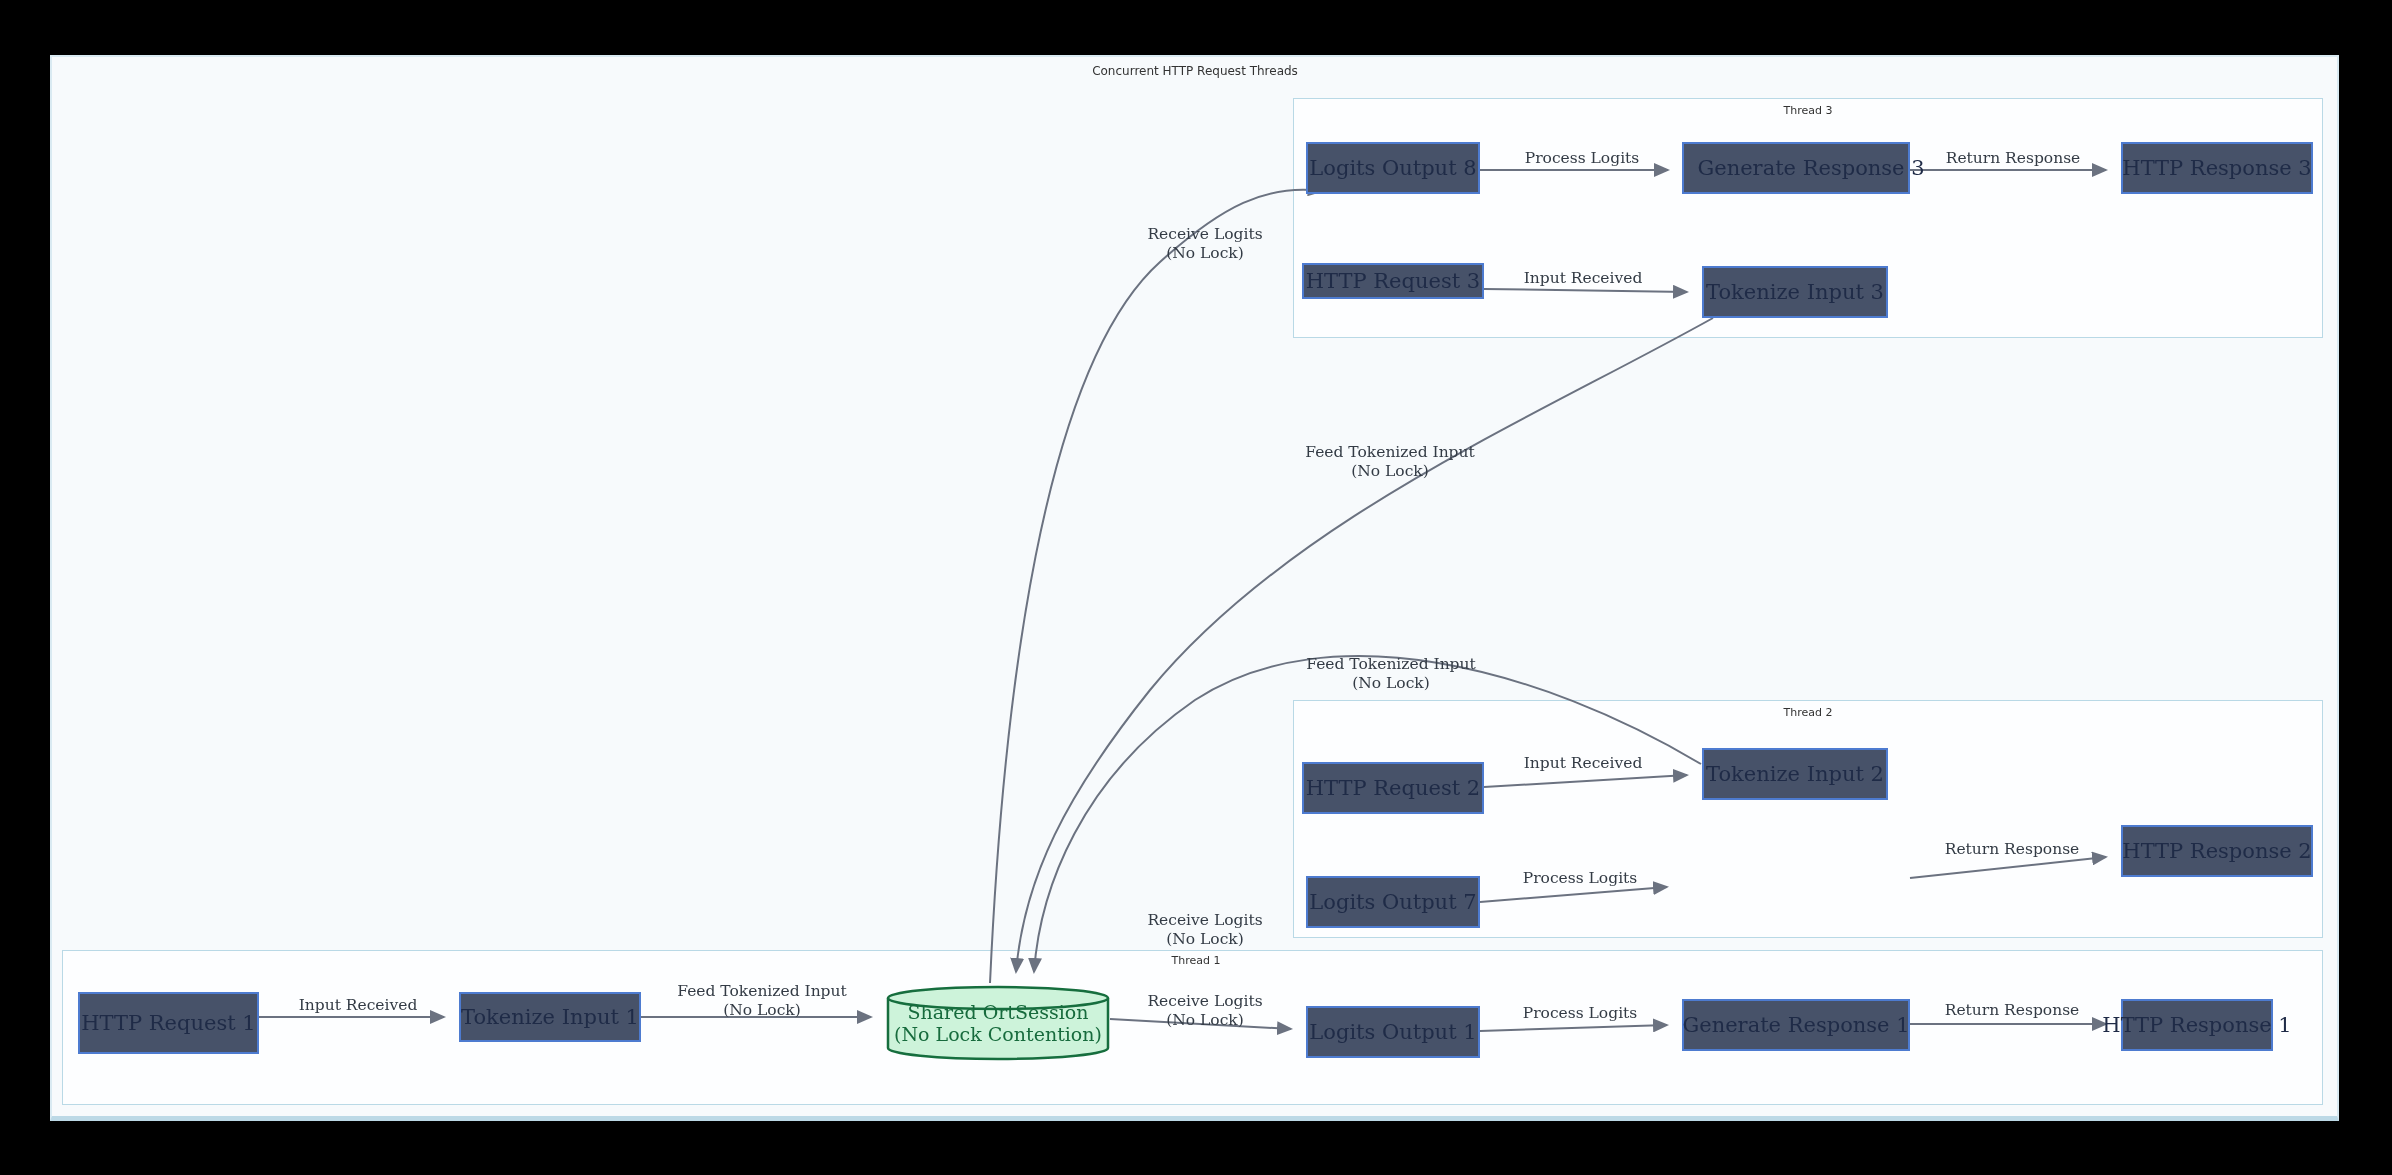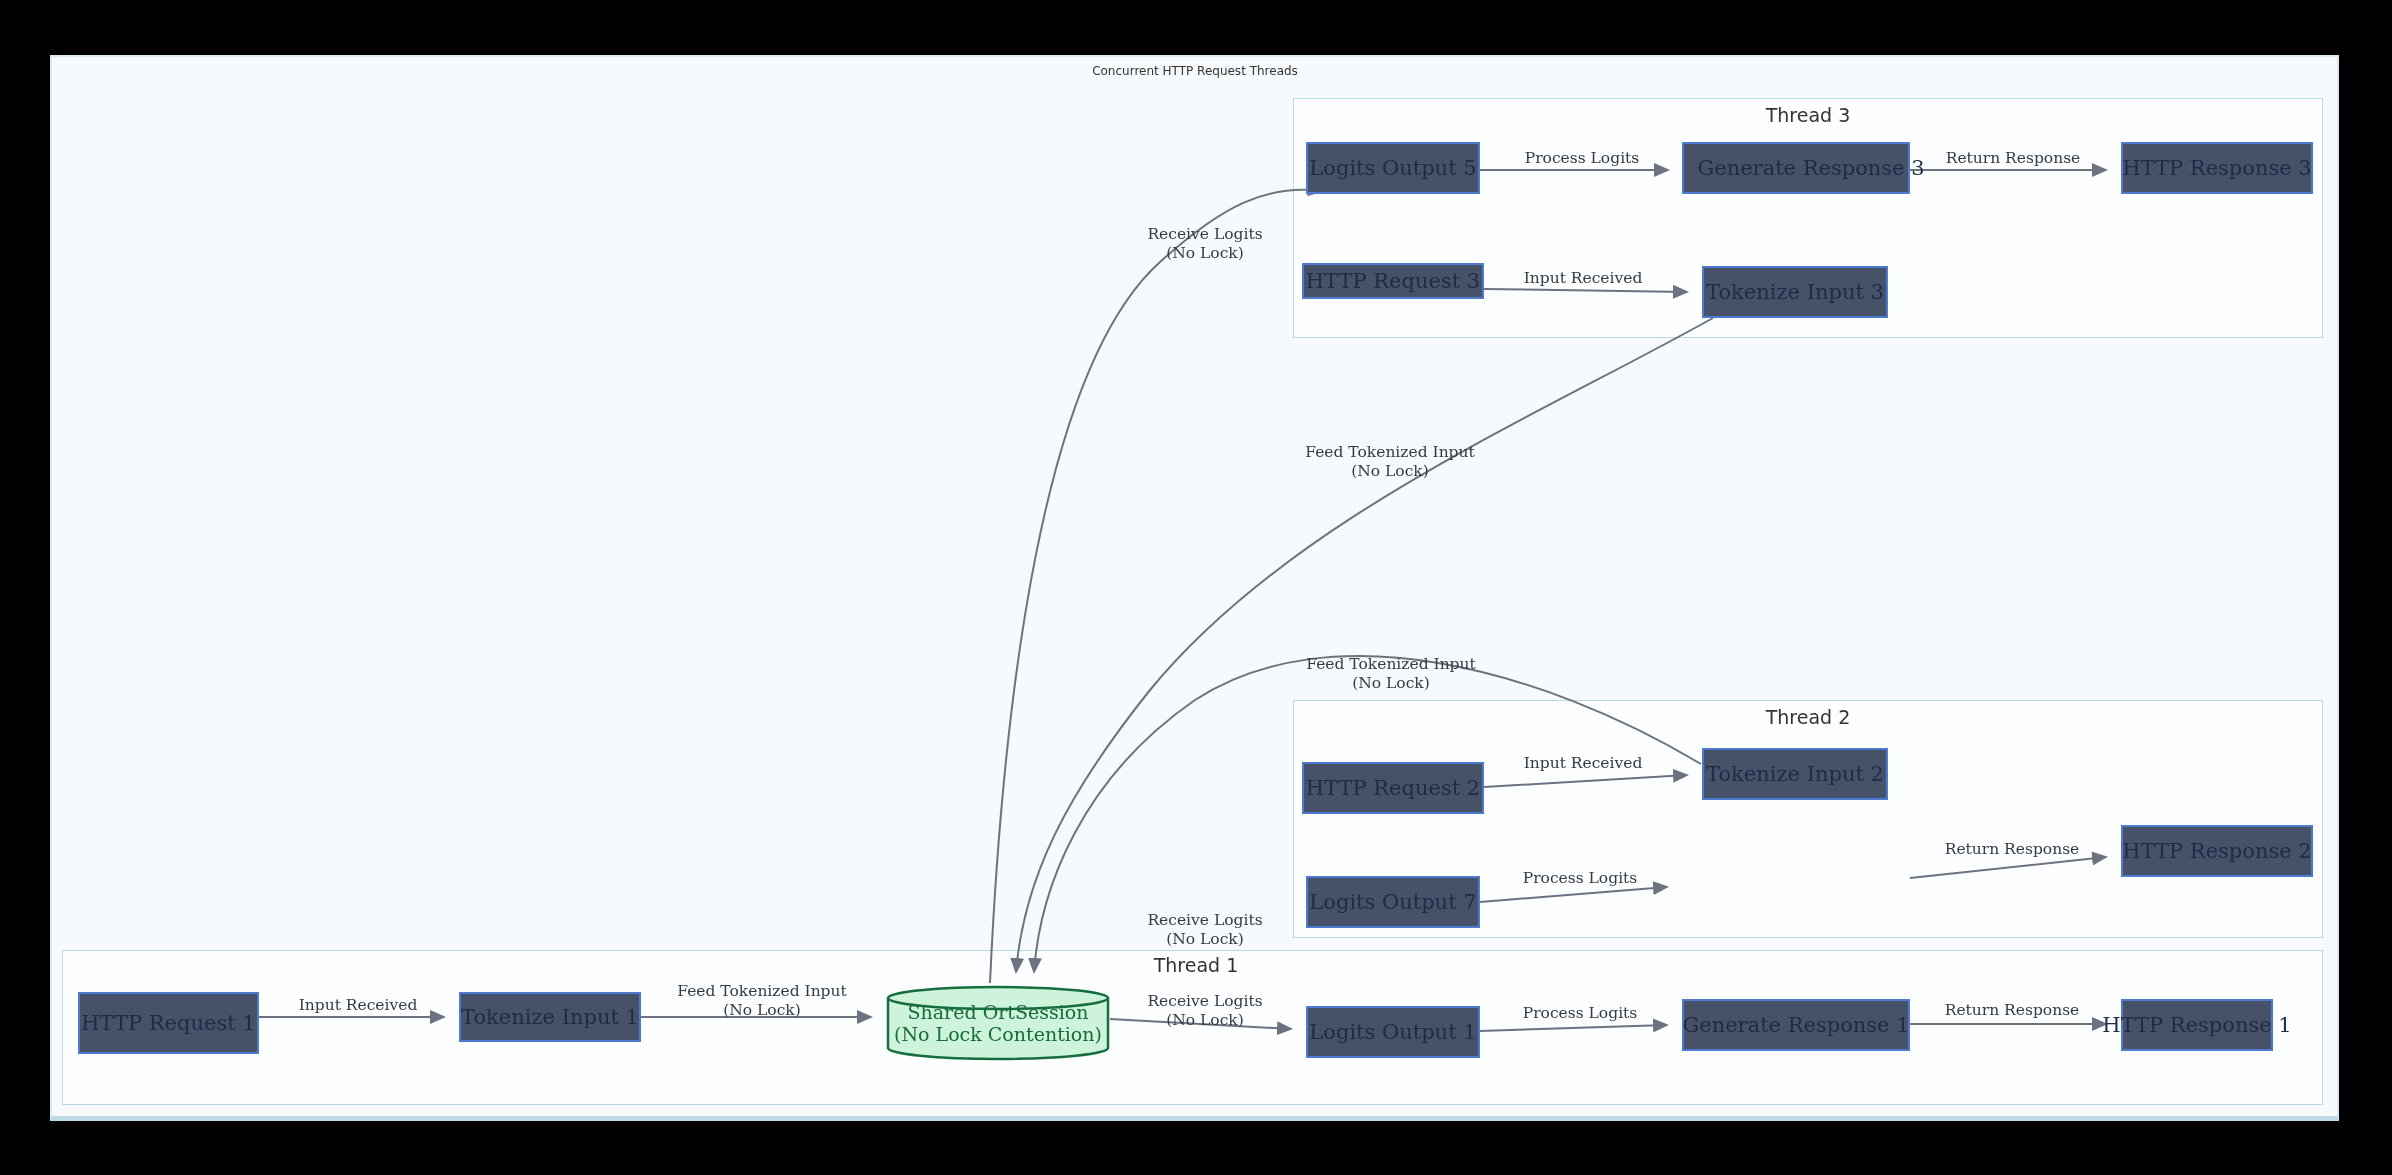--- a/index.html
+++ b/index.html
@@ -4,21 +4,21 @@
 <style>
   html,body{margin:0;padding:0;background:#000;}
   #page{position:relative;width:2392px;height:1175px;background:#000;overflow:hidden;
         font-family:"DejaVu Sans","Liberation Sans",sans-serif;}
   #panel{position:absolute;left:50px;top:55px;width:2289px;height:1066px;
          background:#f7fafc;border:2px solid #d9eaf2;border-bottom:5px solid #bcd9e6;
          box-sizing:border-box;}
   .diagram-title{position:absolute;left:1195px;top:64px;transform:translateX(-50%);
          font-size:12px;color:#333;white-space:nowrap;}
   .subgraph{position:absolute;background:#fdfeff;border:1px solid #b9d9e6;box-sizing:border-box;}
-  .sg-label{position:absolute;transform:translateX(-50%);font-size:19px;color:#333;white-space:nowrap;}
+  .sg-label{position:absolute;transform:translateX(-50%);font-size:11px;color:#333;white-space:nowrap;}
   svg.edges{position:absolute;left:0;top:0;}
   .edgePath{fill:none;stroke:#6b7280;stroke-width:2px;}
   .node{position:absolute;background:#475269;border:2px solid #4d7bd0;box-sizing:border-box;
         display:flex;align-items:center;justify-content:center;}
   .node span{font-family:"DejaVu Serif","Liberation Serif",serif;font-size:21px;color:#1f2b47;white-space:nowrap;}
   .elabel{position:absolute;transform:translate(-50%,-50%);text-align:center;
         font-family:"DejaVu Serif","Liberation Serif",serif;font-size:15.5px;color:#333b45;
         white-space:nowrap;line-height:19px;}
   .elabel span{display:block;}
   .cyl-label{position:absolute;left:886px;top:1001px;width:224px;text-align:center;
@@ -64,21 +64,21 @@
     <path class="edgePath" d="M1713,318 C1530,420 1290,520 1150,690 C1066,795 1024,878 1016,972" marker-end="url(#arrow)"></path>
     <path class="edgePath" d="M1701,764 C1540,668 1330,612 1195,700 C1082,778 1040,888 1034,972" marker-end="url(#arrow)"></path>
 
     <g>
       <path d="M888,998 L888,1048 A110,11 0 0 0 1108,1048 L1108,998" fill="#cdf3da" stroke="#166e3e" stroke-width="2.5"></path>
       <ellipse cx="998" cy="998" rx="110" ry="11" fill="#cdf3da" stroke="#166e3e" stroke-width="2.5"></ellipse>
     </g>
   </svg>
 
   <div class="node" style="left:1306px;top:142px;width:174px;height:52px;">
-    <span>Logits Output 5</span>
+    <span>Logits Output 8</span>
     </div>
   <div class="node" style="left:1682px;top:142px;width:228px;height:52px;padding-left:30px;">
     <span>Generate Response 3</span>
     </div>
   <div class="node" style="left:2121px;top:142px;width:192px;height:52px;">
     <span>HTTP Response 3</span>
     </div>
   <div class="node" style="left:1302px;top:263px;width:182px;height:36px;">
     <span>HTTP Request 3</span>
     </div>

